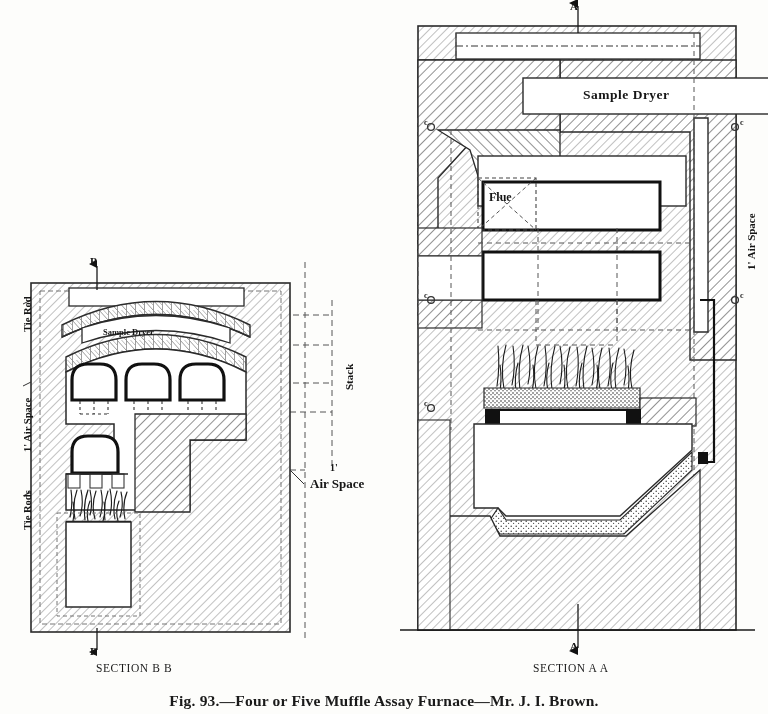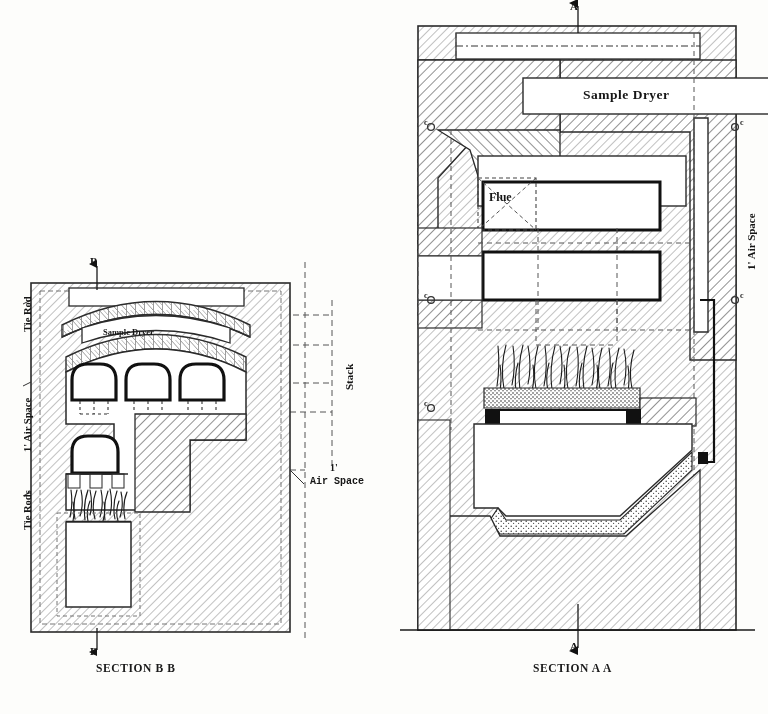--- a/index.html
+++ b/index.html
@@ -6,21 +6,21 @@
   body{
     width:768px;height:714px;position:relative;overflow:hidden;
     font-family:"Liberation Serif", serif;
     color:#1a1a1a;
   }
   .fig{position:absolute;inset:0;}
   svg.plate{position:absolute;left:0;top:0;width:768px;height:714px;}
 
   .cap-wrap{position:absolute;left:0;right:0;bottom:4px;text-align:center;}
   .section-label{
-    position:absolute;font-weight:bold;font-size:11.5px;
+    position:absolute;font-weight:normal;font-size:11.5px;
     letter-spacing:.6px;font-family:"Liberation Serif", serif;
     white-space:nowrap;
   }
   #sec-b{left:96px;top:662px;}
   #sec-a{left:533px;top:662px;text-align:right;}
   .figcaption{
     font-size:15.5px;font-weight:bold;letter-spacing:.2px;
     font-family:"Liberation Serif", serif;white-space:nowrap;
   }
 
@@ -311,21 +311,21 @@
 
   <div class="lbl vert" id="l-air-space-left" style="left:22px;top:452px;font-size:10.5px;transform:rotate(-90deg);">1' Air Space</div>
 
   <div class="lbl vert" id="l-tie-rods" style="left:22px;top:530px;font-size:10.5px;transform:rotate(-90deg);">Tie Rods</div>
 
   <div class="lbl" id="l-sample-dryer" style="left:103px;top:327px;font-size:8.5px;">Sample Dryer</div>
 
   <div class="lbl vert" id="l-stack" style="left:343px;top:390px;font-size:11px;transform:rotate(-90deg);">Stack</div>
 
   <div class="lbl" id="l-airspace-r1" style="left:330px;top:462px;font-size:10px;">1'</div>
-  <div class="lbl" id="l-airspace-r2" style="left:310px;top:476px;font-size:10px;font-family:Liberation Mono, monospace;">Air Space</div>
+  <div class="lbl" id="l-airspace-r2" style="left:310px;top:476px;font-size:13px;">Air Space</div>
 
   <div class="lbl" style="left:90px;top:255px;font-size:11px;">B</div>
   <div class="lbl" style="left:90px;top:645px;font-size:11px;">B</div>
 
   <div class="lbl" id="r-sample-dryer" style="left:583px;top:87px;font-size:13.5px;letter-spacing:.5px;">Sample Dryer</div>
 
   <div class="lbl" id="r-flue" style="left:489px;top:190px;font-size:12px;">Flue</div>
 
   <div class="lbl vert" id="r-air-space" style="left:745px;top:270px;font-size:11px;transform:rotate(-90deg);">1' Air Space</div>
 
@@ -334,14 +334,17 @@
   <div class="lbl small" style="left:424px;top:291px;">c</div>
   <div class="lbl small" style="left:740px;top:291px;">c</div>
   <div class="lbl small" style="left:424px;top:399px;">c</div>
 
   <div class="lbl" style="left:570px;top:0px;font-size:11px;">A</div>
   <div class="lbl" style="left:570px;top:640px;font-size:11px;">A</div>
 
   <div class="section-label" id="sec-b">SECTION B B</div>
   <div class="section-label" id="sec-a">SECTION A A</div>
 
+  <div class="cap-wrap">
+    <span class="figcaption">Fig. 93.—Four or Five Muffle Assay Furnace—Mr. J. I. Brown.</span>
+  </div>
 
 </div>
 
 </body></html>

